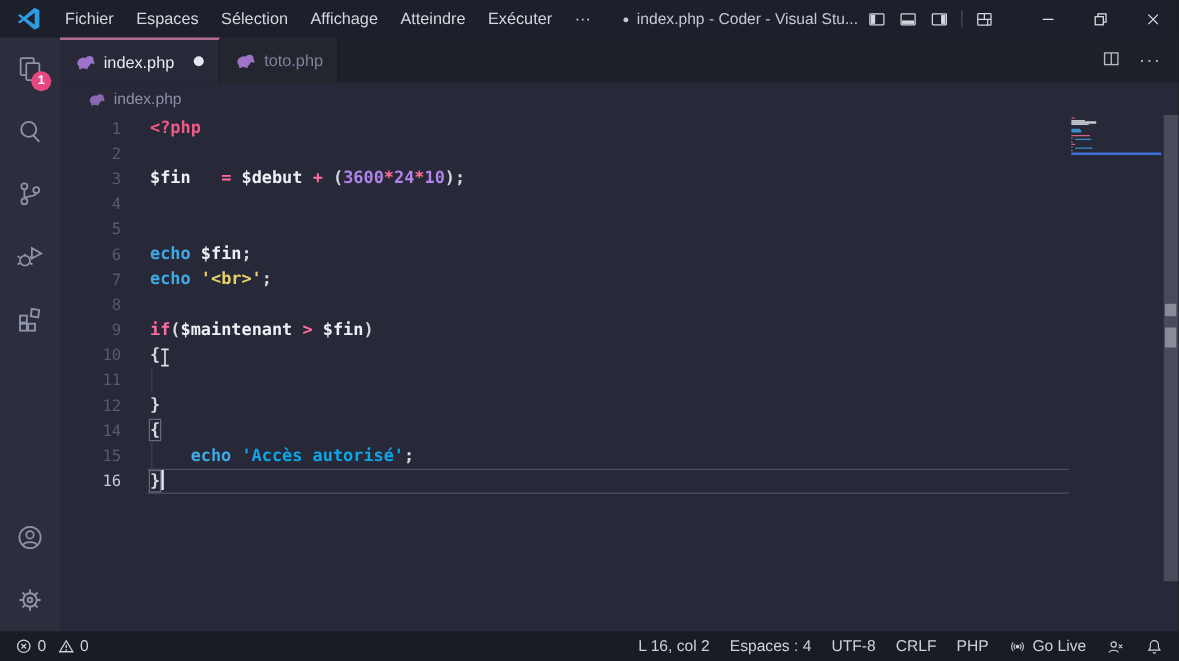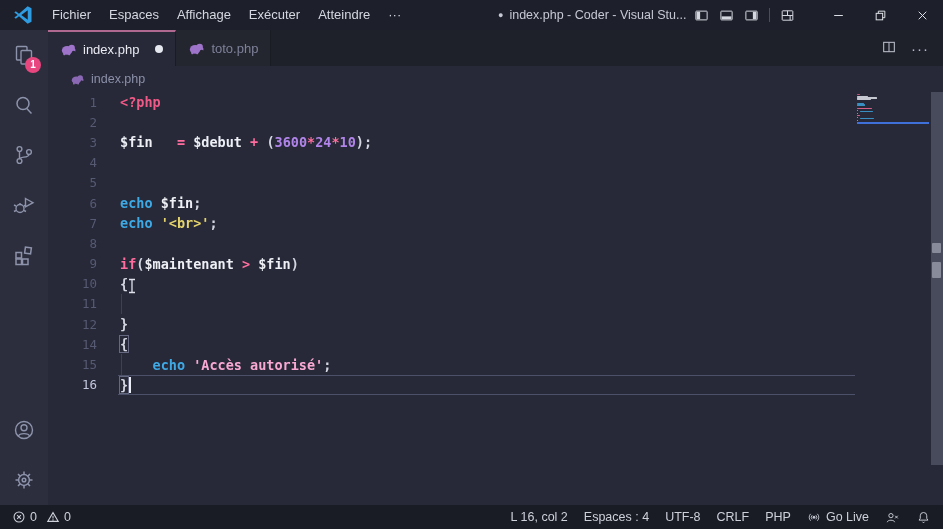--- a/index.html
+++ b/index.html
@@ -76,23 +76,24 @@
 
 <div class="window">
 
   <div class="titlebar">
     <svg class="vscode-logo" viewBox="0 0 24 24">
       <path fill="#2f9be0" d="M17.5 1.5L7.2 10.4 3.4 7.5 1.6 8.9l4 3.1-4 3.1 1.8 1.4 3.8-2.9 10.3 8.9 4.7-2.3V3.8zM17.7 6.2v11.6L10 12z"></path>
     </svg>
     <div class="menubar">
         <div class="menu-item">Fichier</div>
         <div class="menu-item">Espaces</div>
+        <div class="menu-item">Sélection</div>
         <div class="menu-item">Affichage</div>
+        <div class="menu-item">Atteindre</div>
         <div class="menu-item">Exécuter</div>
-        <div class="menu-item">Atteindre</div>
         <div class="menu-item">···</div>
       </div>
     <div class="window-title">
       <span class="title-dot">●</span>
       <span>index.php - Coder - Visual Stu...</span>
     </div>
     <div class="layout-controls">
       <span>
           <svg viewBox="0 0 24 24" fill="none" stroke="currentColor" stroke-width="1.6">
             <rect x="3" y="5" width="18" height="14" rx="1"></rect>
@@ -301,21 +302,21 @@
               <div class="ln">12</div>
               <div class="lc"><span style="color: rgb(212, 215, 226);">}</span></div>
             </div>
             <div class="line">
               <div class="ln">14</div>
               <div class="lc"><span class="bm" style="color: rgb(212, 215, 226);">{</span></div>
             </div>
             <div class="line">
               <div class="guide"></div>
               <div class="ln">15</div>
-              <div class="lc"><span style="color: rgb(238, 240, 246);">    </span><span style="color: rgb(63, 169, 229);">echo</span><span style="color: rgb(238, 240, 246);"> </span><span style="color: #f9a8d4;">'Accès autorisé'</span><span style="color: rgb(212, 215, 226);">;</span></div>
+              <div class="lc"><span style="color: rgb(238, 240, 246);">    </span><span style="color: rgb(63, 169, 229);">echo</span><span style="color: rgb(238, 240, 246);"> </span><span style="color: #0ea5e9;">'Accès autorisé'</span><span style="color: rgb(212, 215, 226);">;</span></div>
             </div>
             <div class="line current">
               <div class="cur-box"></div>
               <div class="ln">16</div>
               <div class="lc"><span class="bm" style="color: rgb(212, 215, 226);">}</span><span class="caret"></span></div>
             </div>
           </div>
         <div class="minimap" id="minimap-host">
             <div class="mm-line" style="margin-left: 0px; width: 3.3px; background: rgb(239, 90, 135); opacity: 0.8;"></div>
             <div class="mm-line" style="margin-left: 0px; width: 10.56px; background: rgb(238, 240, 246); opacity: 0.8;"></div>

